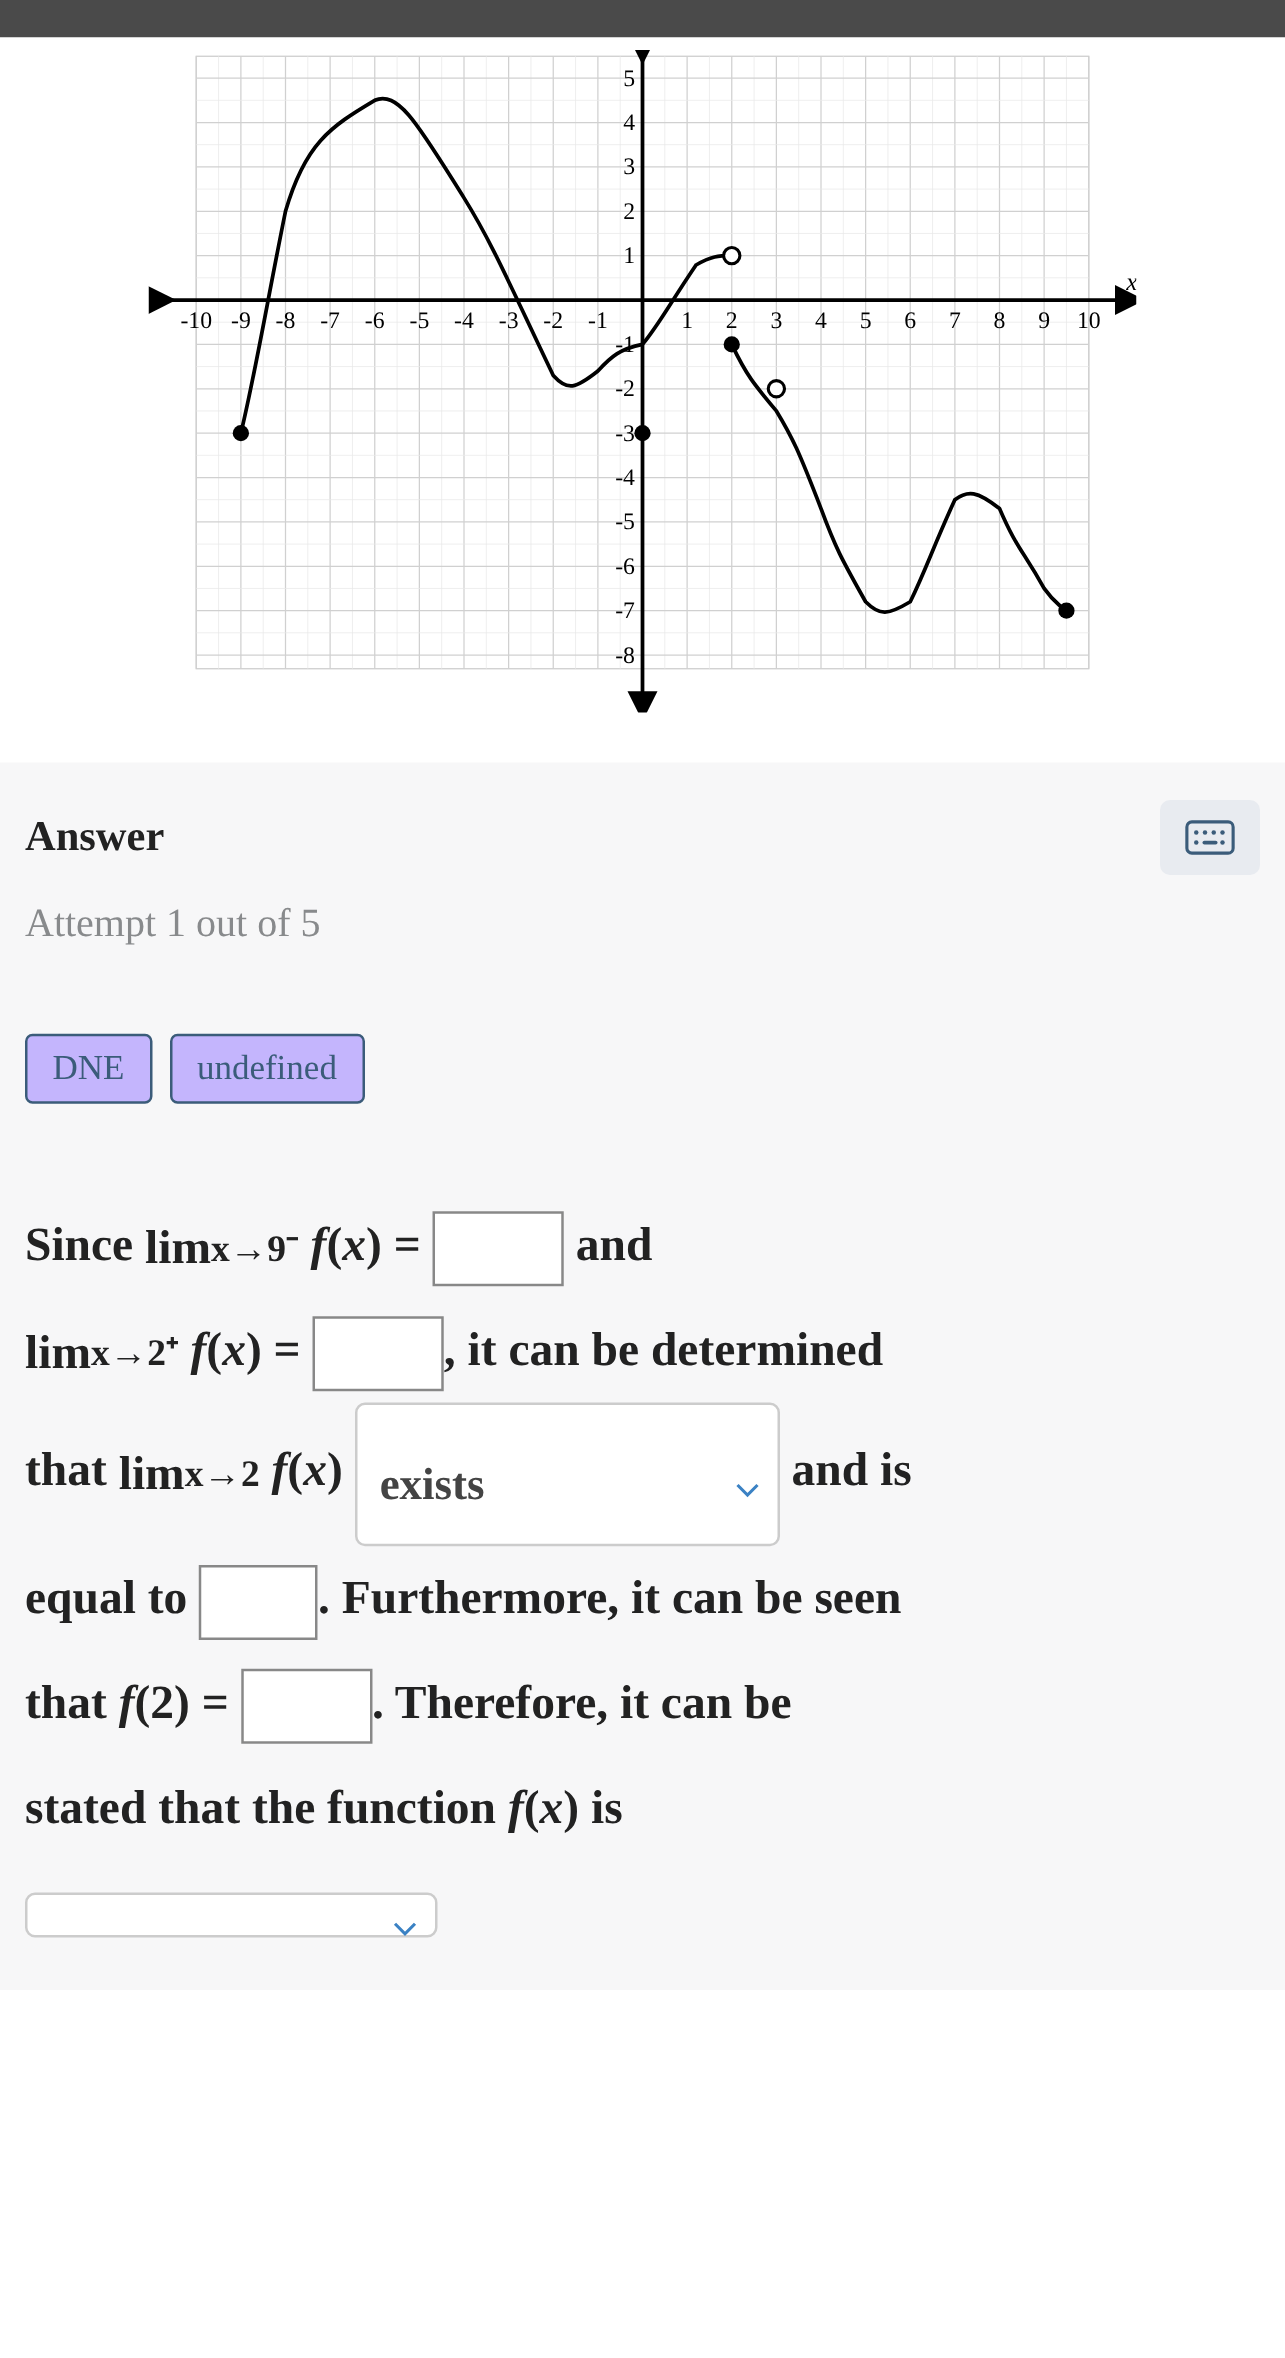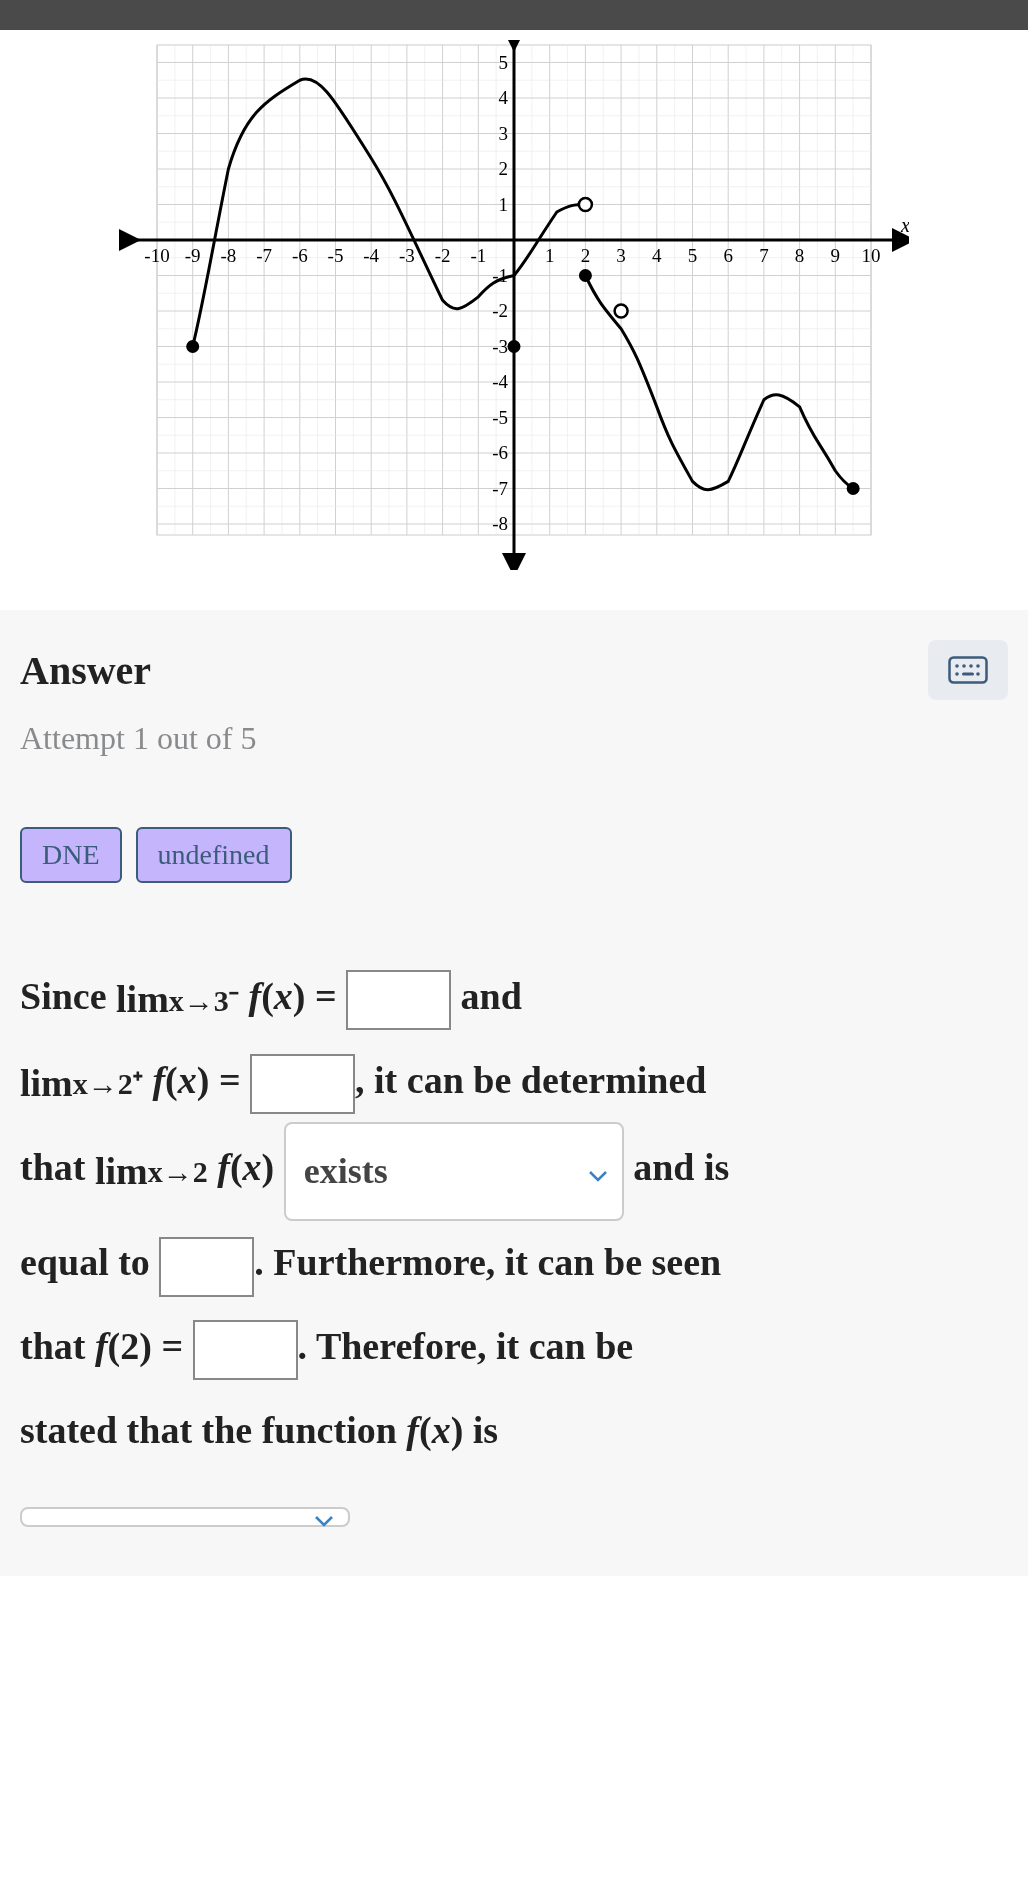--- a/index.html
+++ b/index.html
@@ -1,31 +1,31 @@
 <!DOCTYPE html>
 <html><head>
 <meta charset="utf-8">
 <style>
 * { box-sizing: border-box; margin: 0; padding: 0; }
 body { font-family: Georgia, 'Times New Roman', serif; background: #fff; width: 1028px; }
 .top-bar { height: 30px; background: #4a4a4a; }
 .chart-wrap { padding: 10px 20px 40px 20px; background: #fff; }
 .answer-section { background: #f7f7f8; padding: 30px 20px 20px 20px; }
-.answer-title { font-size: 40px; font-weight: bold; color: #222; }
+.answer-title { font-size: 34px; font-weight: bold; color: #222; }
 .answer-row { display: flex; justify-content: space-between; align-items: center; margin-bottom: 8px; }
 .attempt { font-size: 32px; color: #888a8c; margin-top: 20px; }
 .keyboard-btn { background: #e8ebf0; border-radius: 8px; padding: 16px 20px; display: flex; align-items: center; justify-content: center; cursor: pointer; }
 .keyboard-btn svg { display: block; }
 .pill-row { margin-top: 70px; display: flex; gap: 14px; }
 .pill { border: 2px solid #3b5c7a; color: #3b5c7a; background: #c4b5fd; border-radius: 6px; padding: 10px 20px; font-size: 28px; font-family: Georgia, serif; cursor: pointer; }
 .statement { margin-top: 72px; font-size: 38px; line-height: 2.2; color: #222; font-weight: bold; }
 .inline-input { display: inline-block; border: 2.5px solid #888; background: #fff; height: 60px; vertical-align: middle; }
 .w100 { width: 105px; }
 .w90 { width: 95px; }
-.select { display: inline-flex; align-items: center; border: 2px solid #ccc; background: #fff; border-radius: 8px; padding: 8px 50px 8px 18px; font-size: 36px; color: #444; position: relative; vertical-align: middle; min-width: 340px; cursor: pointer; }
+.select { display: inline-flex; align-items: center; border: 2px solid #ccc; background: #fff; border-radius: 8px; padding: 24px 50px 8px 18px; font-size: 36px; color: #444; position: relative; vertical-align: middle; min-width: 340px; cursor: pointer; }
 .select .chev { position: absolute; right: 14px; color: #3b82c4; }
 .select.small { min-width: 95px; padding-left:10px; font-size: 34px;}
 .lim-wrap { display: inline-flex; align-items: center; vertical-align: middle; line-height: 1.05; }
 .lim-top { font-size: 38px; }
 .lim-bot { font-size: 30px; }
 svg.chart { display: block; margin: 0 auto; }
 .axis-label { font-family: Georgia, serif; font-size: 20px; font-style: italic; }
 .tick-label { font-family: 'Times New Roman', serif; font-size: 19px; }
 </style>
 </head>
@@ -199,21 +199,21 @@
 
   <div class="pill-row">
     <button class="pill">DNE</button>
     <button class="pill">undefined</button>
   </div>
 
   <div class="statement">
     <span>Since</span>
     <span class="lim-wrap">
       <span class="lim-top">lim</span>
-      <span class="lim-bot">x→3⁻</span>
+      <span class="lim-bot">x→9⁻</span>
     </span>
     <span style="font-style:italic;"> f</span>(<span style="font-style:italic;">x</span>) =
     <span class="inline-input w100"></span>
     <span> and</span>
     <br>
     <span class="lim-wrap">
       <span class="lim-top">lim</span>
       <span class="lim-bot">x→2⁺</span>
     </span>
     <span style="font-style:italic;"> f</span>(<span style="font-style:italic;">x</span>) =

